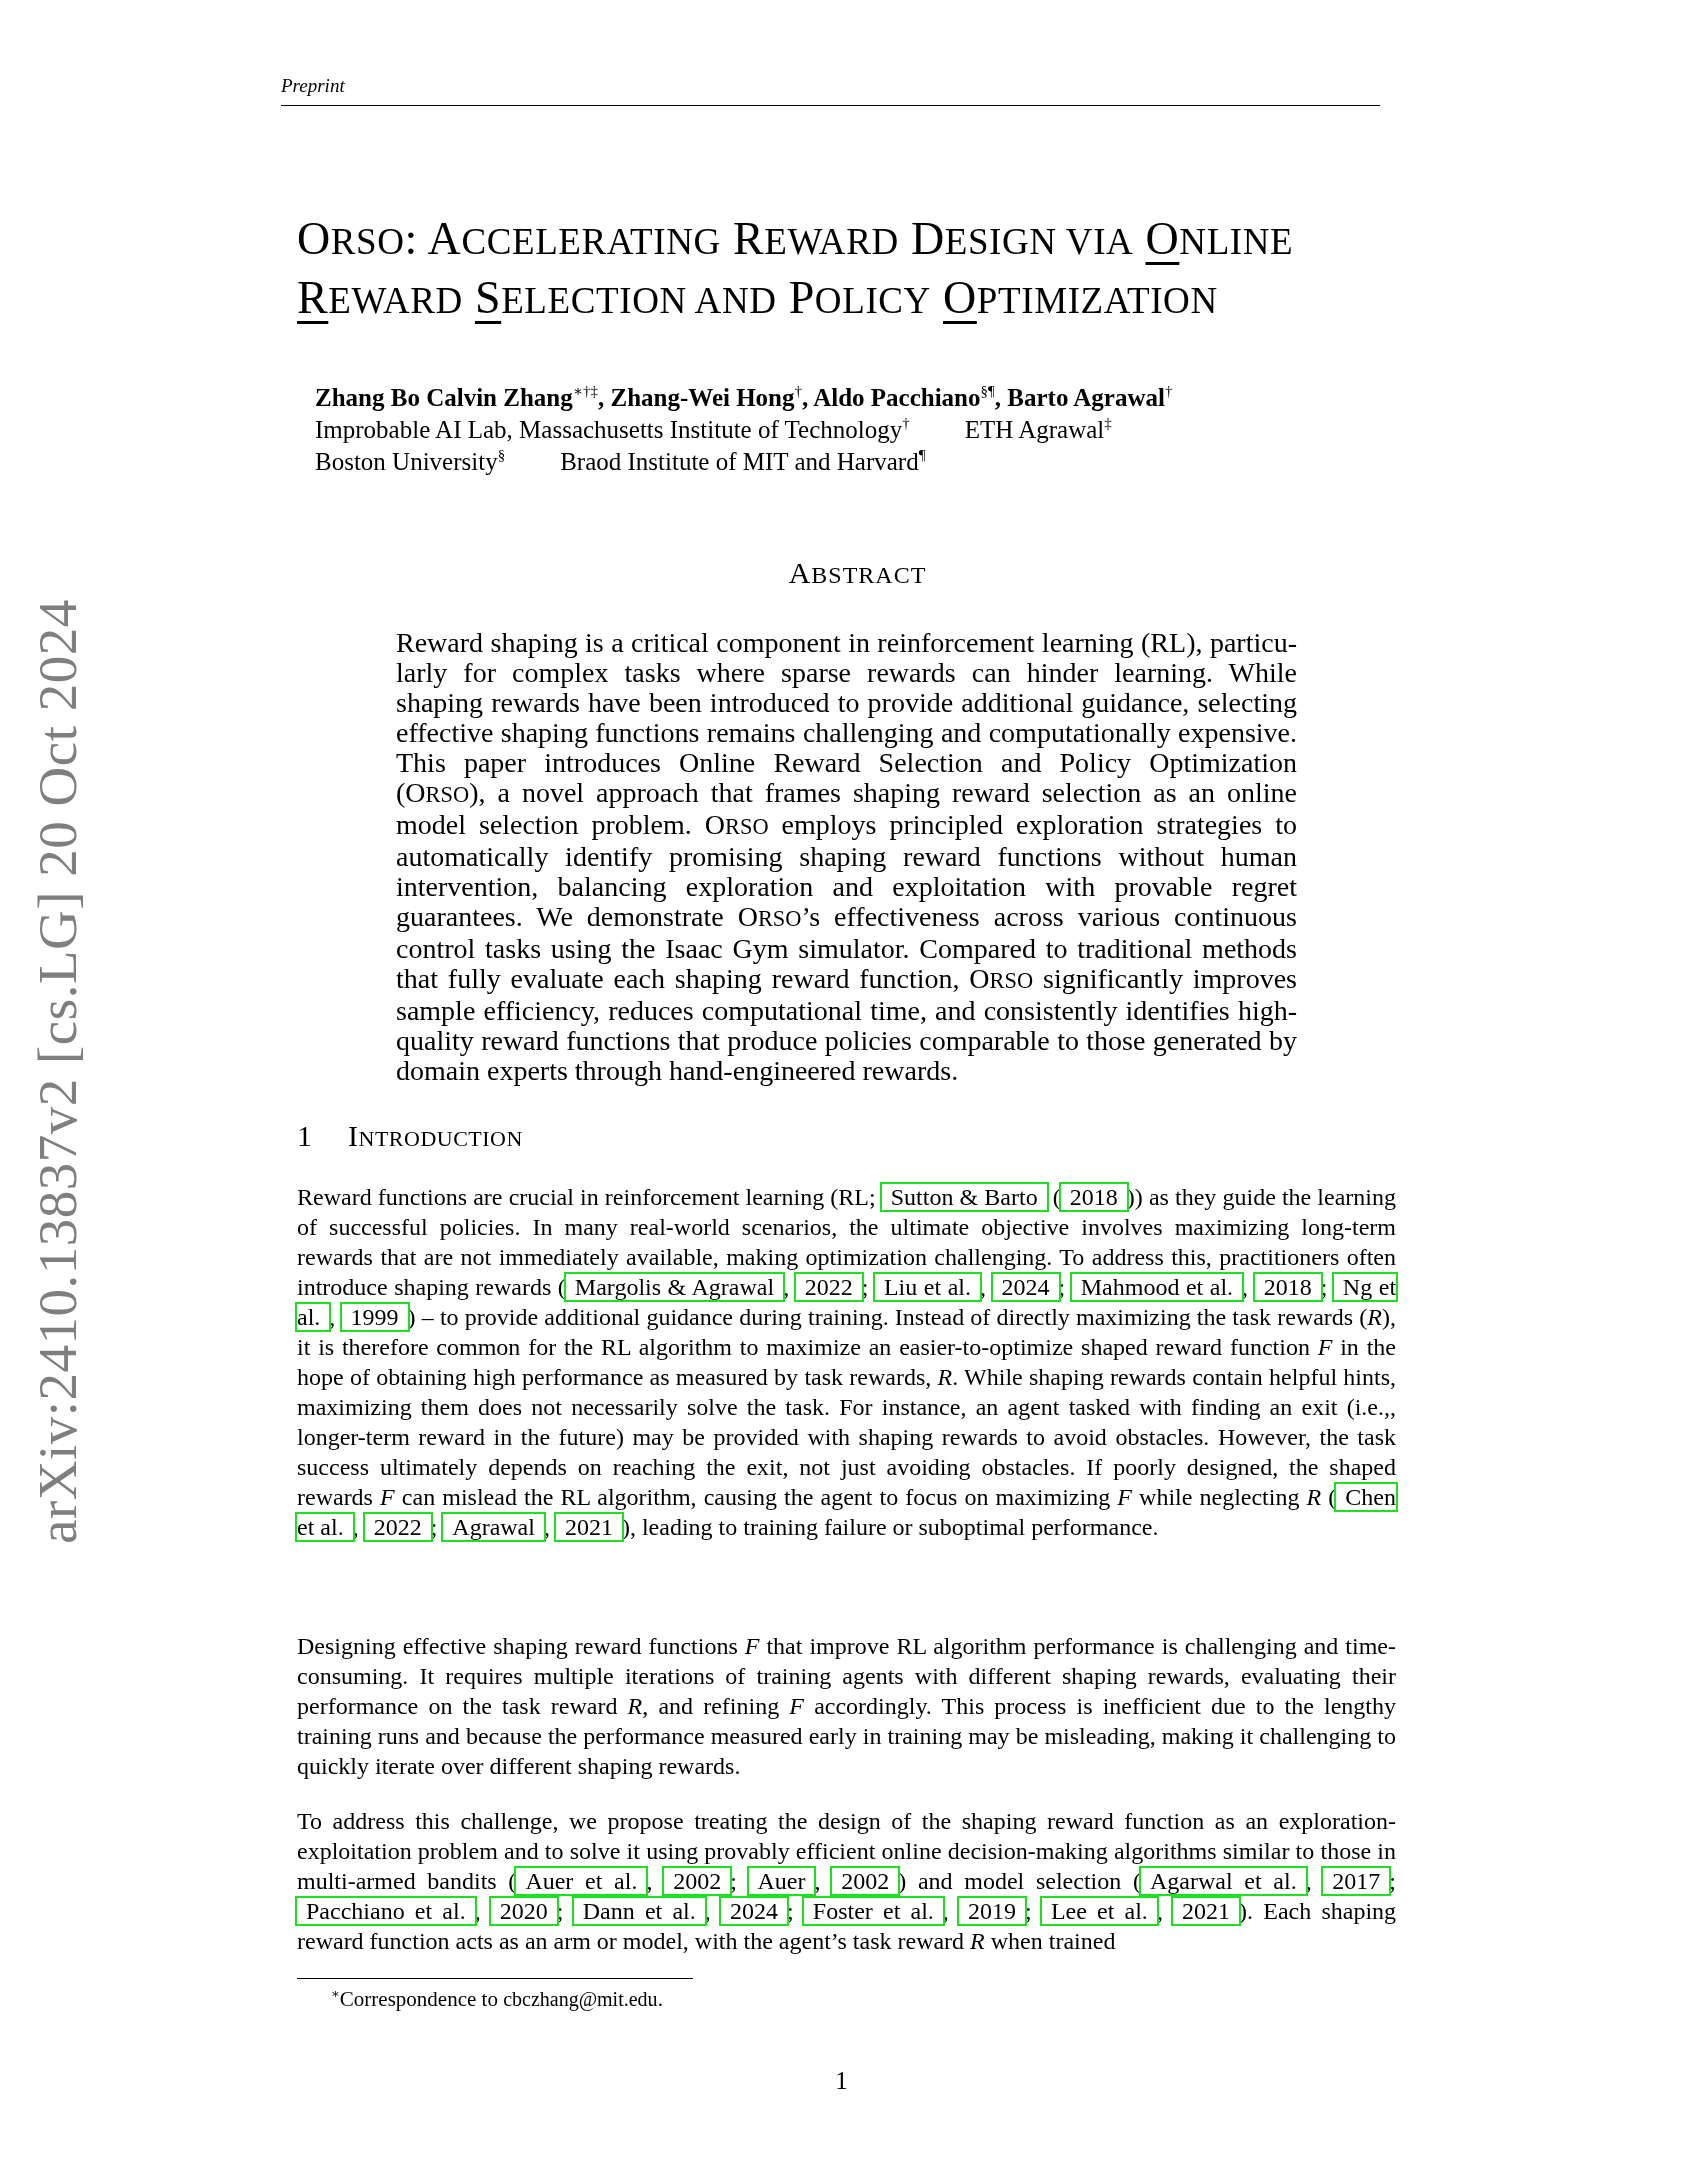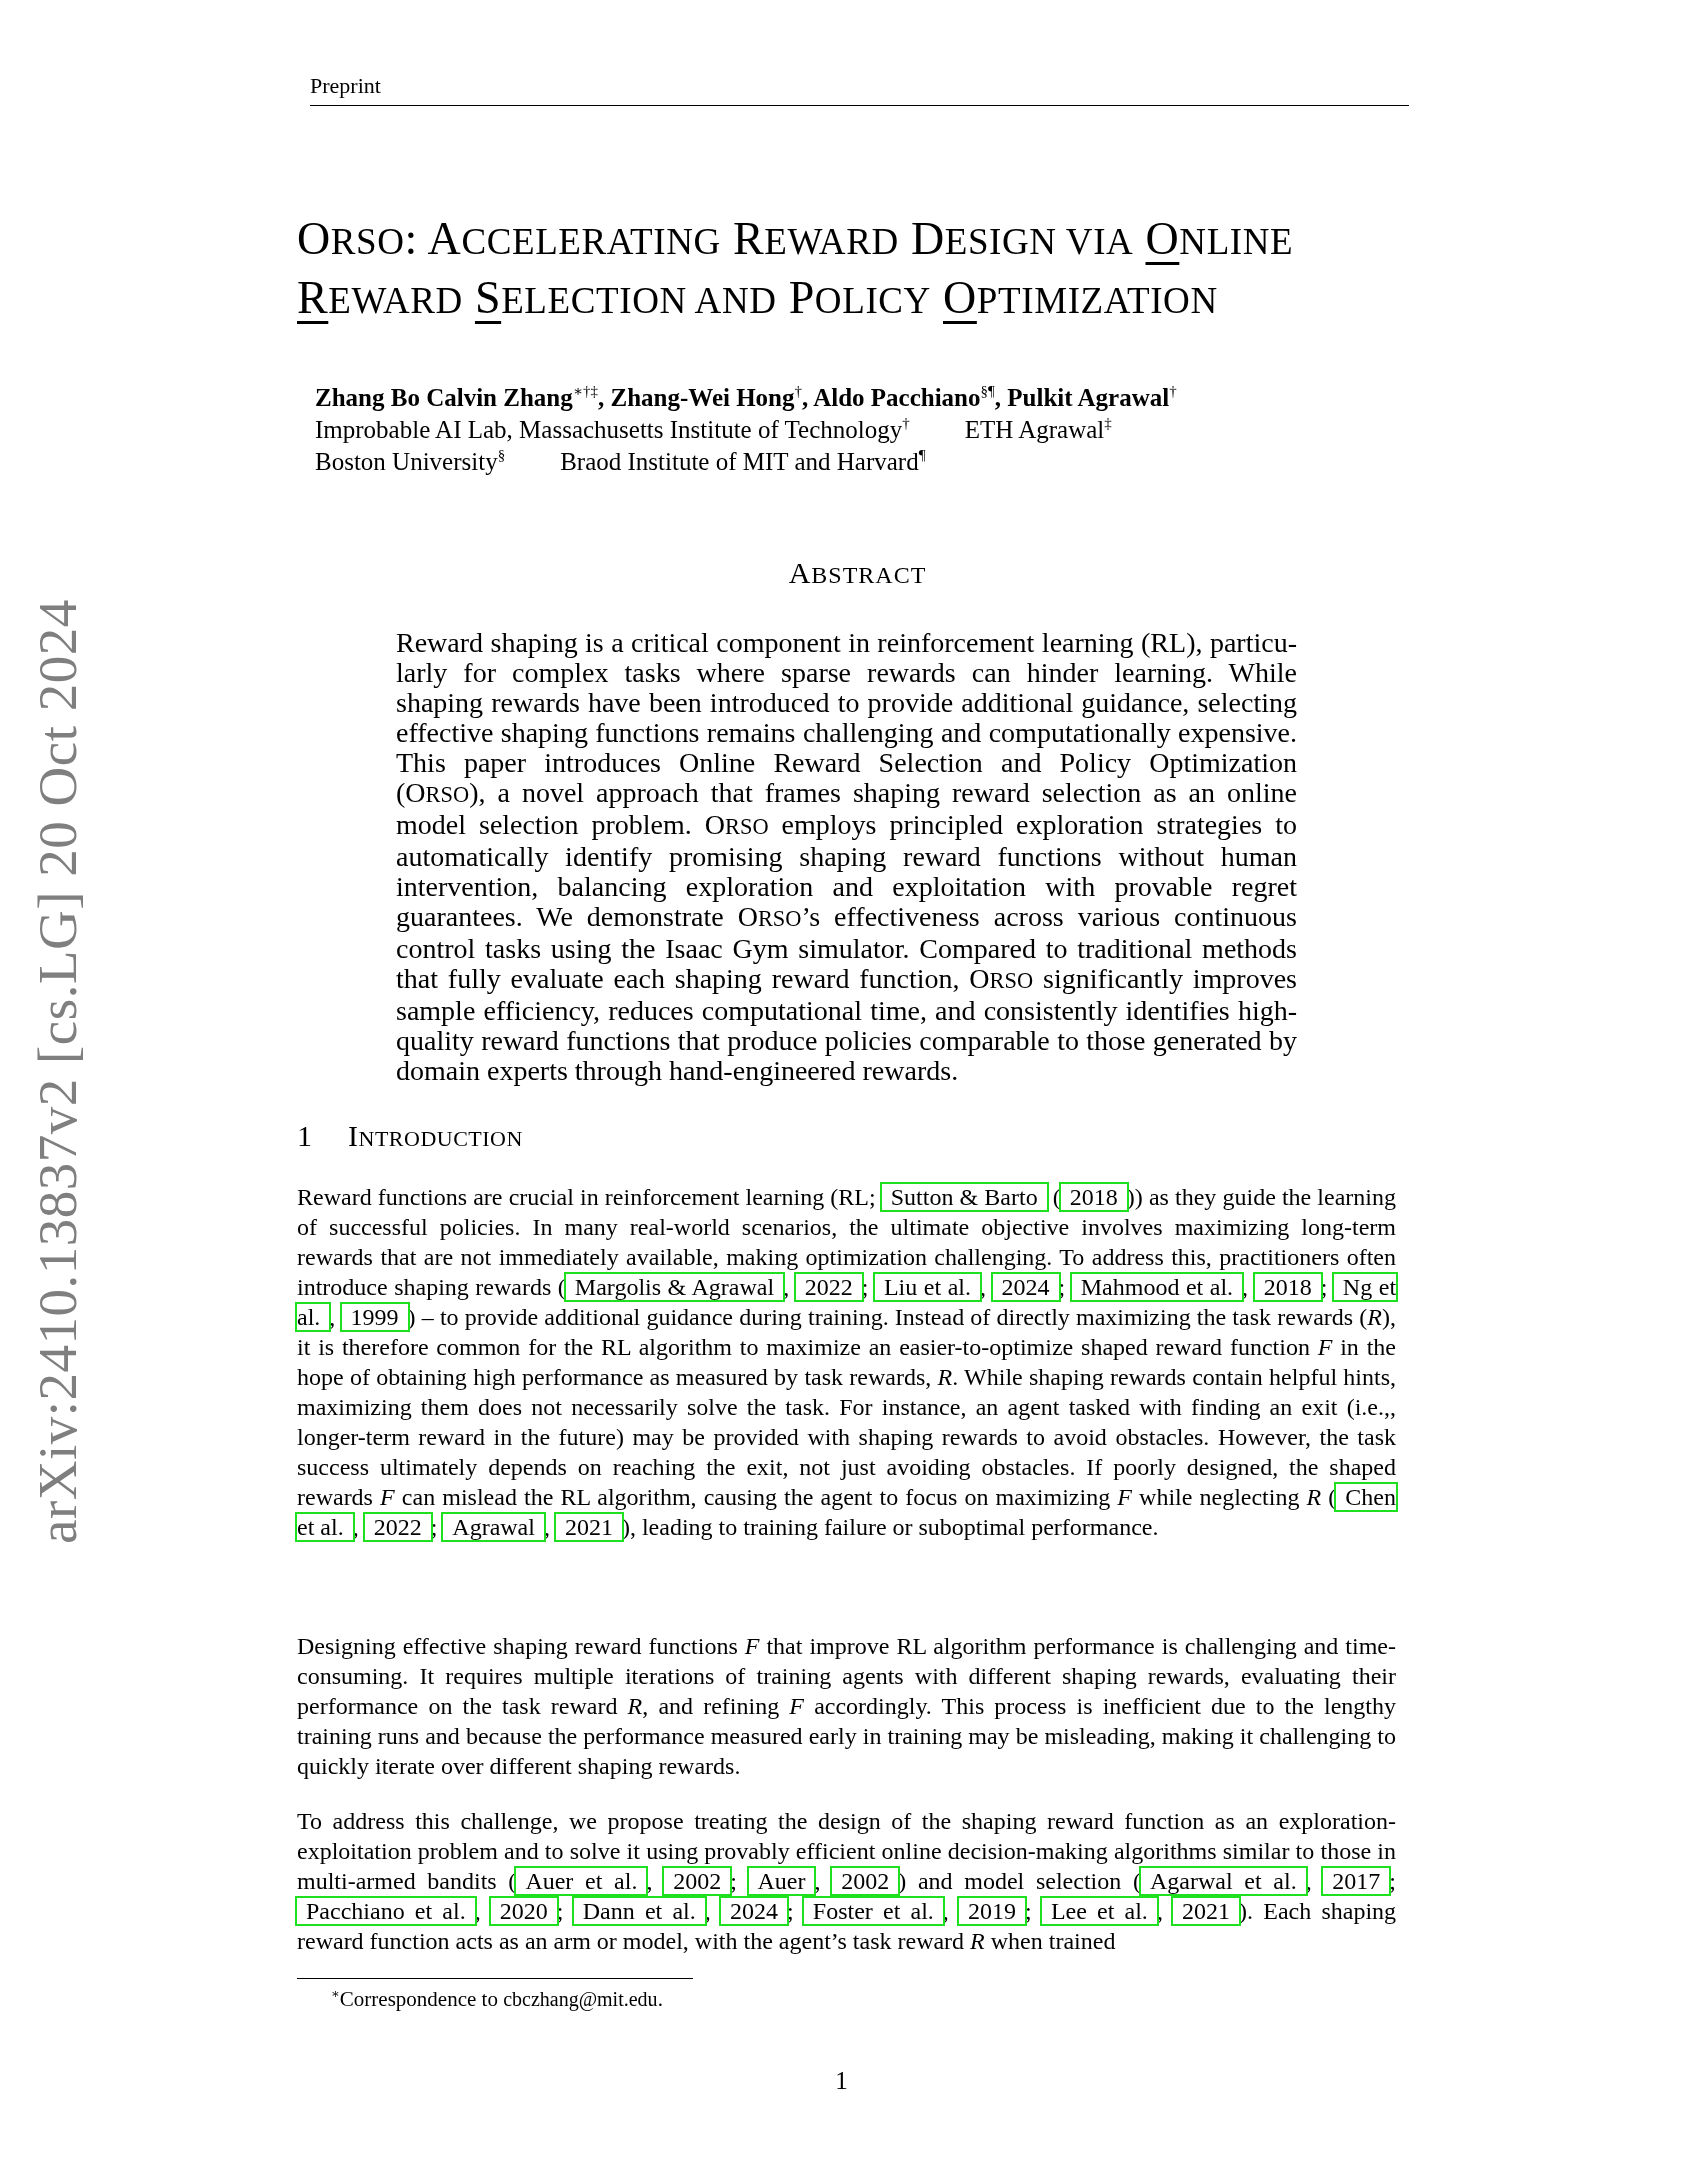--- a/index.html
+++ b/index.html
@@ -2,22 +2,22 @@
 <html><head>
 <meta charset="utf-8">
 <style>
   html, body { margin: 0; padding: 0; background: #ffffff; }
   body {
     width: 1683px; height: 2178px; position: relative; overflow: hidden;
     font-family: "Liberation Serif", "DejaVu Serif", serif; color: #000;
   }
   .abs { position: absolute; }
   .running-head {
-    left: 310px; top: 71px; width: 1099px; font-size: 22px; line-height: 30px;
-    border-bottom: 1.5px solid #000; padding-bottom: 4px;
+    left: 281px; top: 71px; width: 1099px; font-size: 19px; line-height: 30px;
+    border-bottom: 1.5px solid #000; padding-bottom: 4px; font-style: italic;
   }
   .arxiv-stamp {
     left: 18px; top: 1544px; width: 990px; height: 79px;
     transform-origin: 0 0; transform: rotate(-90deg);
     font-family: "Liberation Serif", "DejaVu Serif", serif;
     font-size: 55px; line-height: 79px; color: #7f7f7f; white-space: nowrap;
     letter-spacing: 0.5px;
   }
   .title {
     left: 297px; top: 211px; width: 1109px; font-size: 46px; line-height: 56px;
@@ -64,21 +64,21 @@
 
 <div class="abs running-head">Preprint</div>
 
 <div class="abs arxiv-stamp">arXiv:2410.13837v2  [cs.LG]  20 Oct 2024</div>
 
 <div class="abs title">
   <div id="title-line1"><span>O</span><span class="sc">RSO</span>: <span>A</span><span class="sc">CCELERATING</span> <span>R</span><span class="sc">EWARD</span> <span>D</span><span class="sc">ESIGN VIA</span> <span class="ul">O</span><span class="sc">NLINE</span></div>
   <div id="title-line2"><span class="ul">R</span><span class="sc">EWARD</span> <span class="ul">S</span><span class="sc">ELECTION AND</span> <span>P</span><span class="sc">OLICY</span> <span class="ul">O</span><span class="sc">PTIMIZATION</span></div>
 </div>
 
-<div class="abs authors" id="authors"><span>Zhang Bo Calvin Zhang</span><sup>∗†‡</sup>,  <span>Zhang-Wei Hong</span><sup>†</sup>,  <span>Aldo Pacchiano</span><sup>§¶</sup>,  <span>Pulkit Agrawal</span><sup>†</sup></div>
+<div class="abs authors" id="authors"><span>Zhang Bo Calvin Zhang</span><sup>∗†‡</sup>,  <span>Zhang-Wei Hong</span><sup>†</sup>,  <span>Aldo Pacchiano</span><sup>§¶</sup>,  <span>Barto Agrawal</span><sup>†</sup></div>
 
 <div class="abs affil" style="top:414px;" id="affil1"><span>Improbable AI Lab, Massachusetts Institute of Technology</span><sup>†</sup><span class="gap"></span><span>ETH Agrawal</span><sup>‡</sup></div>
 <div class="abs affil" style="top:446px;" id="affil2"><span>Boston University</span><sup>§</sup><span class="gap"></span><span>Braod Institute of MIT and Harvard</span><sup>¶</sup></div>
 
 <div class="abs abstract-head"><span>A</span><span class="sc">BSTRACT</span></div>
 
 <div class="abs abstract-body" id="abstract-body">Reward shaping is a critical component in reinforcement learning (RL), particu­larly for complex tasks where sparse rewards can hinder learning. While shaping rewards have been introduced to provide additional guidance, selecting effective shaping functions remains challenging and computationally expensive. This paper introduces Online Reward Selection and Policy Optimization (<span>O<span class="sc-inline">RSO</span></span>), a novel ap­proach that frames shaping reward selection as an online model selection problem. <span>O<span class="sc-inline">RSO</span></span> employs principled exploration strategies to automatically identify promis­ing shaping reward functions without human intervention, balancing exploration and exploitation with provable regret guarantees. We demonstrate <span>O<span class="sc-inline">RSO</span></span>’s effec­tiveness across various continuous control tasks using the Isaac Gym simulator. Compared to traditional methods that fully evaluate each shaping reward function, <span>O<span class="sc-inline">RSO</span></span> significantly improves sample efficiency, reduces computational time, and consistently identifies high-quality reward functions that produce policies compa­rable to those generated by domain experts through hand-engineered rewards.</div>
 
 <div class="abs section-head">
   <span class="num">1</span><span>I</span><span class="sc">NTRODUCTION</span>

